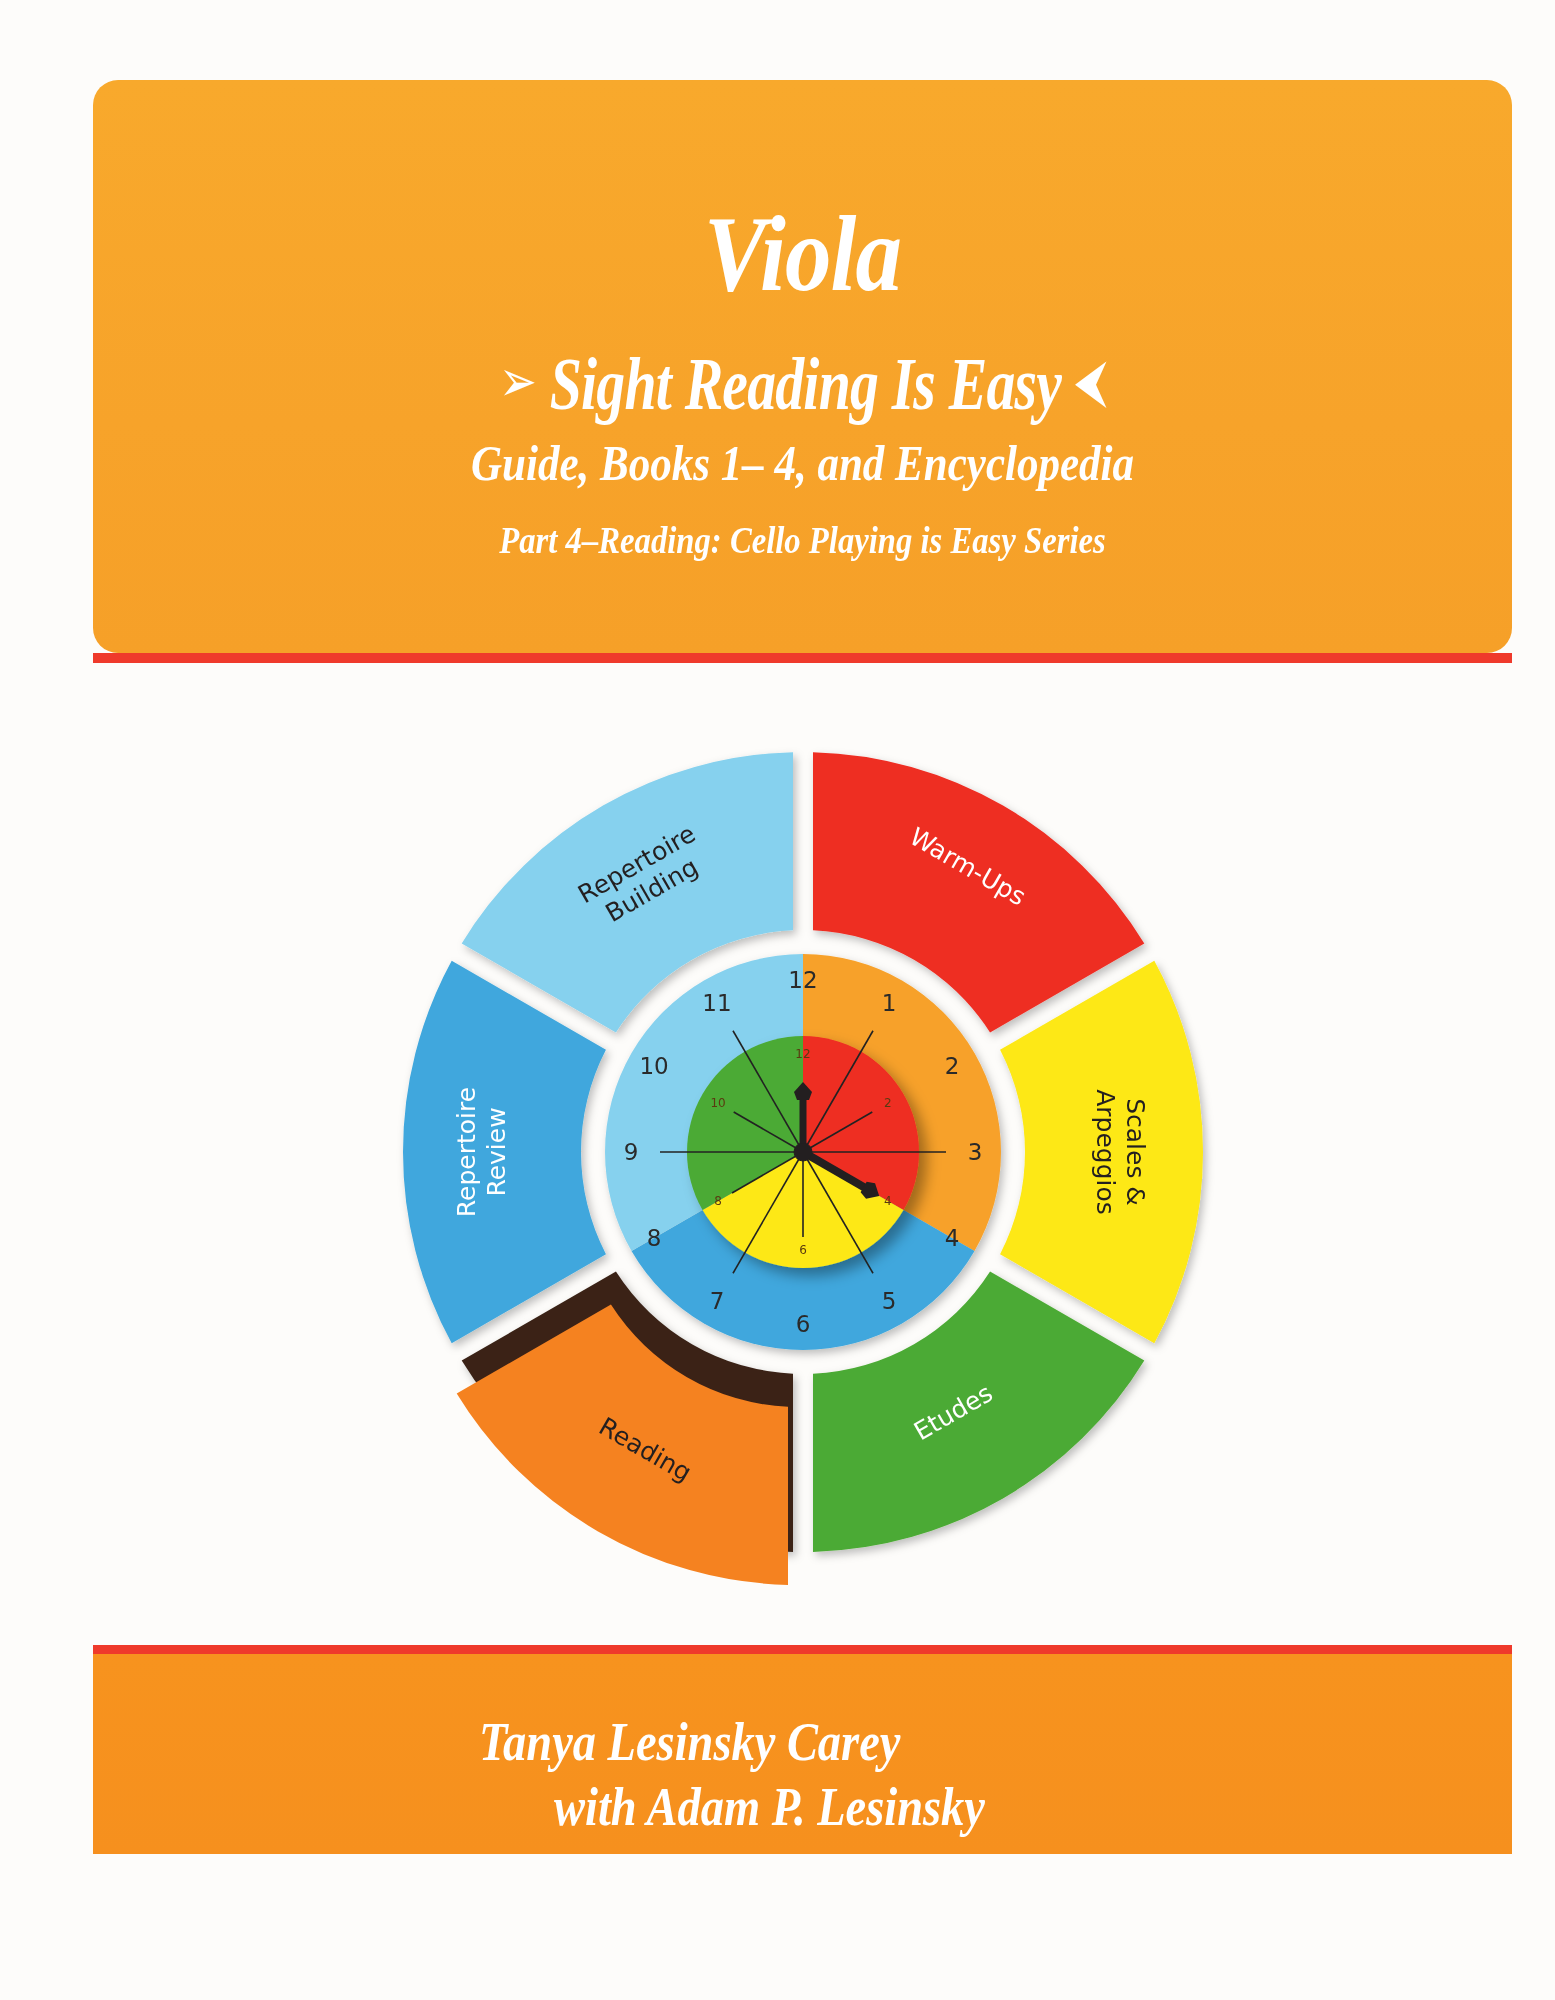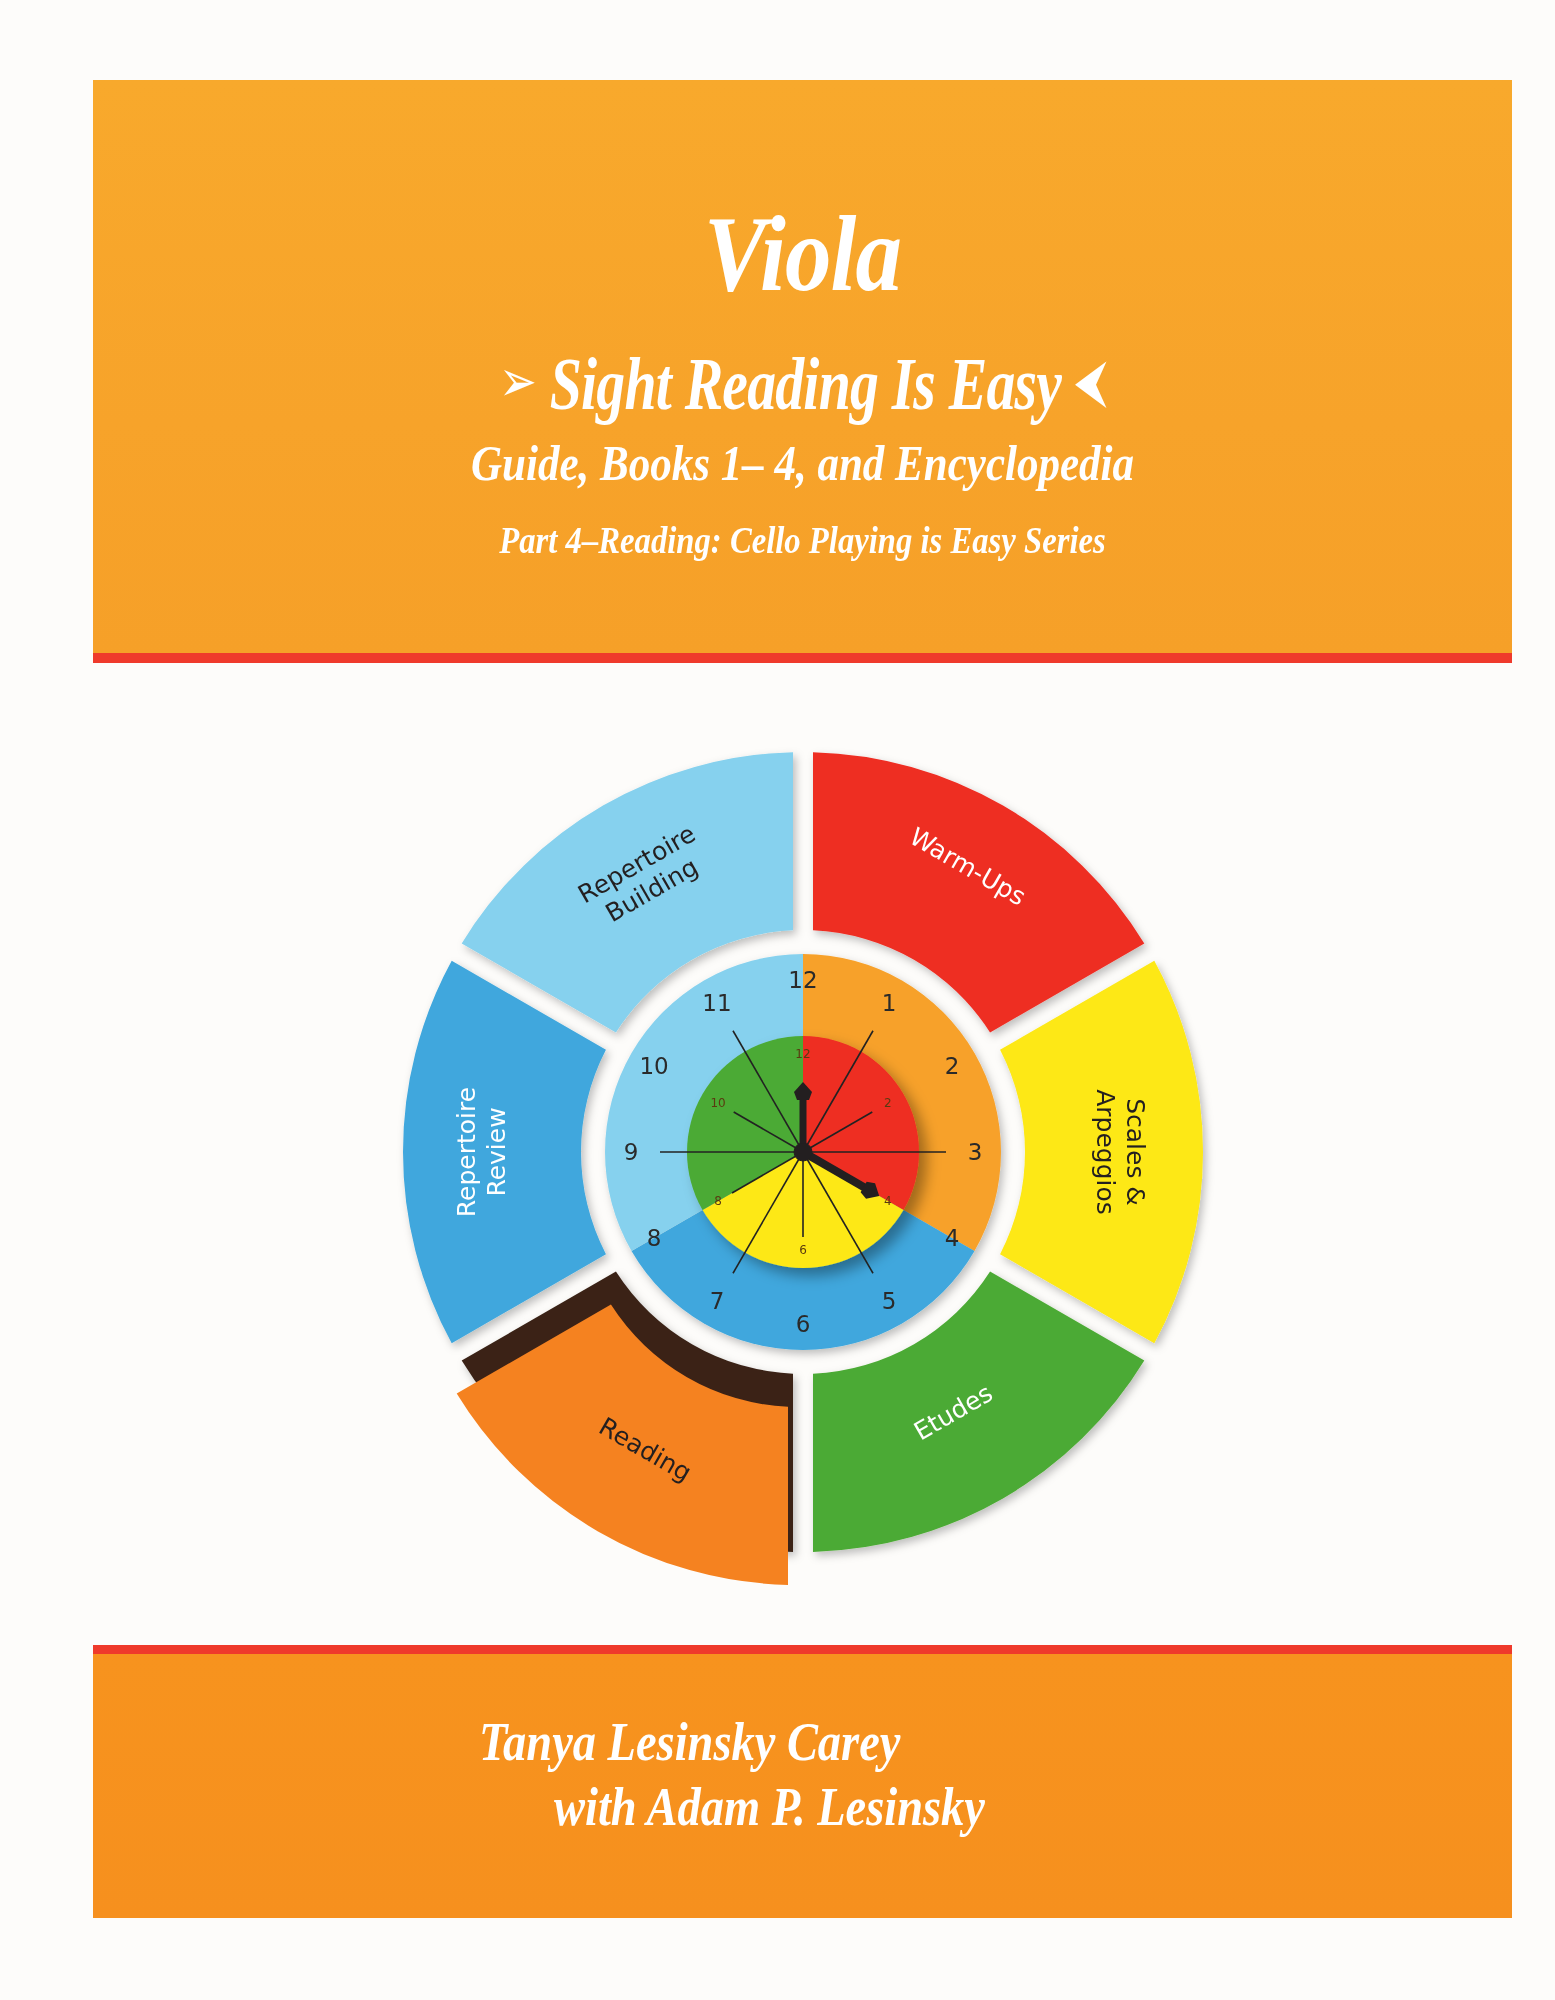--- a/index.html
+++ b/index.html
@@ -5,25 +5,26 @@
   html, body { margin: 0; padding: 0; }
   body {
     width: 1555px; height: 2000px; position: relative; overflow: hidden;
     background: #fdfcfa;
     font-family: "Liberation Serif", serif;
   }
   .banner { position: absolute; left: 93px; width: 1419px; }
   .top-banner {
     top: 80px; height: 573px;
     background: linear-gradient(180deg, #f8a92c 0%, #f7a32a 60%, #f6a028 100%);
+    border-radius: 25px;
   }
   .top-rule { position: absolute; left: 93px; width: 1419px; top: 653px; height: 10px; background: #ef3a2b; }
   .bottom-rule { position: absolute; left: 93px; width: 1419px; top: 1645px; height: 9px; background: #ef3a2b; }
   .bottom-banner {
-    top: 1654px; height: 264px;
+    top: 1654px; height: 200px;
     background: linear-gradient(180deg, #f7931e 0%, #f6901e 100%);
   }
   .t {
     position: absolute; left: 0; width: 100%; text-align: center; color: #ffffff;
     font-family: "Liberation Serif", serif; font-style: italic; font-weight: bold;
     white-space: nowrap; line-height: 1;
   }
   .title-main { top: 120px; font-size: 108px; transform: scaleX(0.86); letter-spacing: -1px; }
   .title-sub { top: 267px; font-size: 74px; transform: scaleX(0.78); letter-spacing: -1px; }
   .title-sub .arrow { font-style: normal; font-weight: normal; font-size: 58px; display: inline-block; transform: translateY(-8px); }

